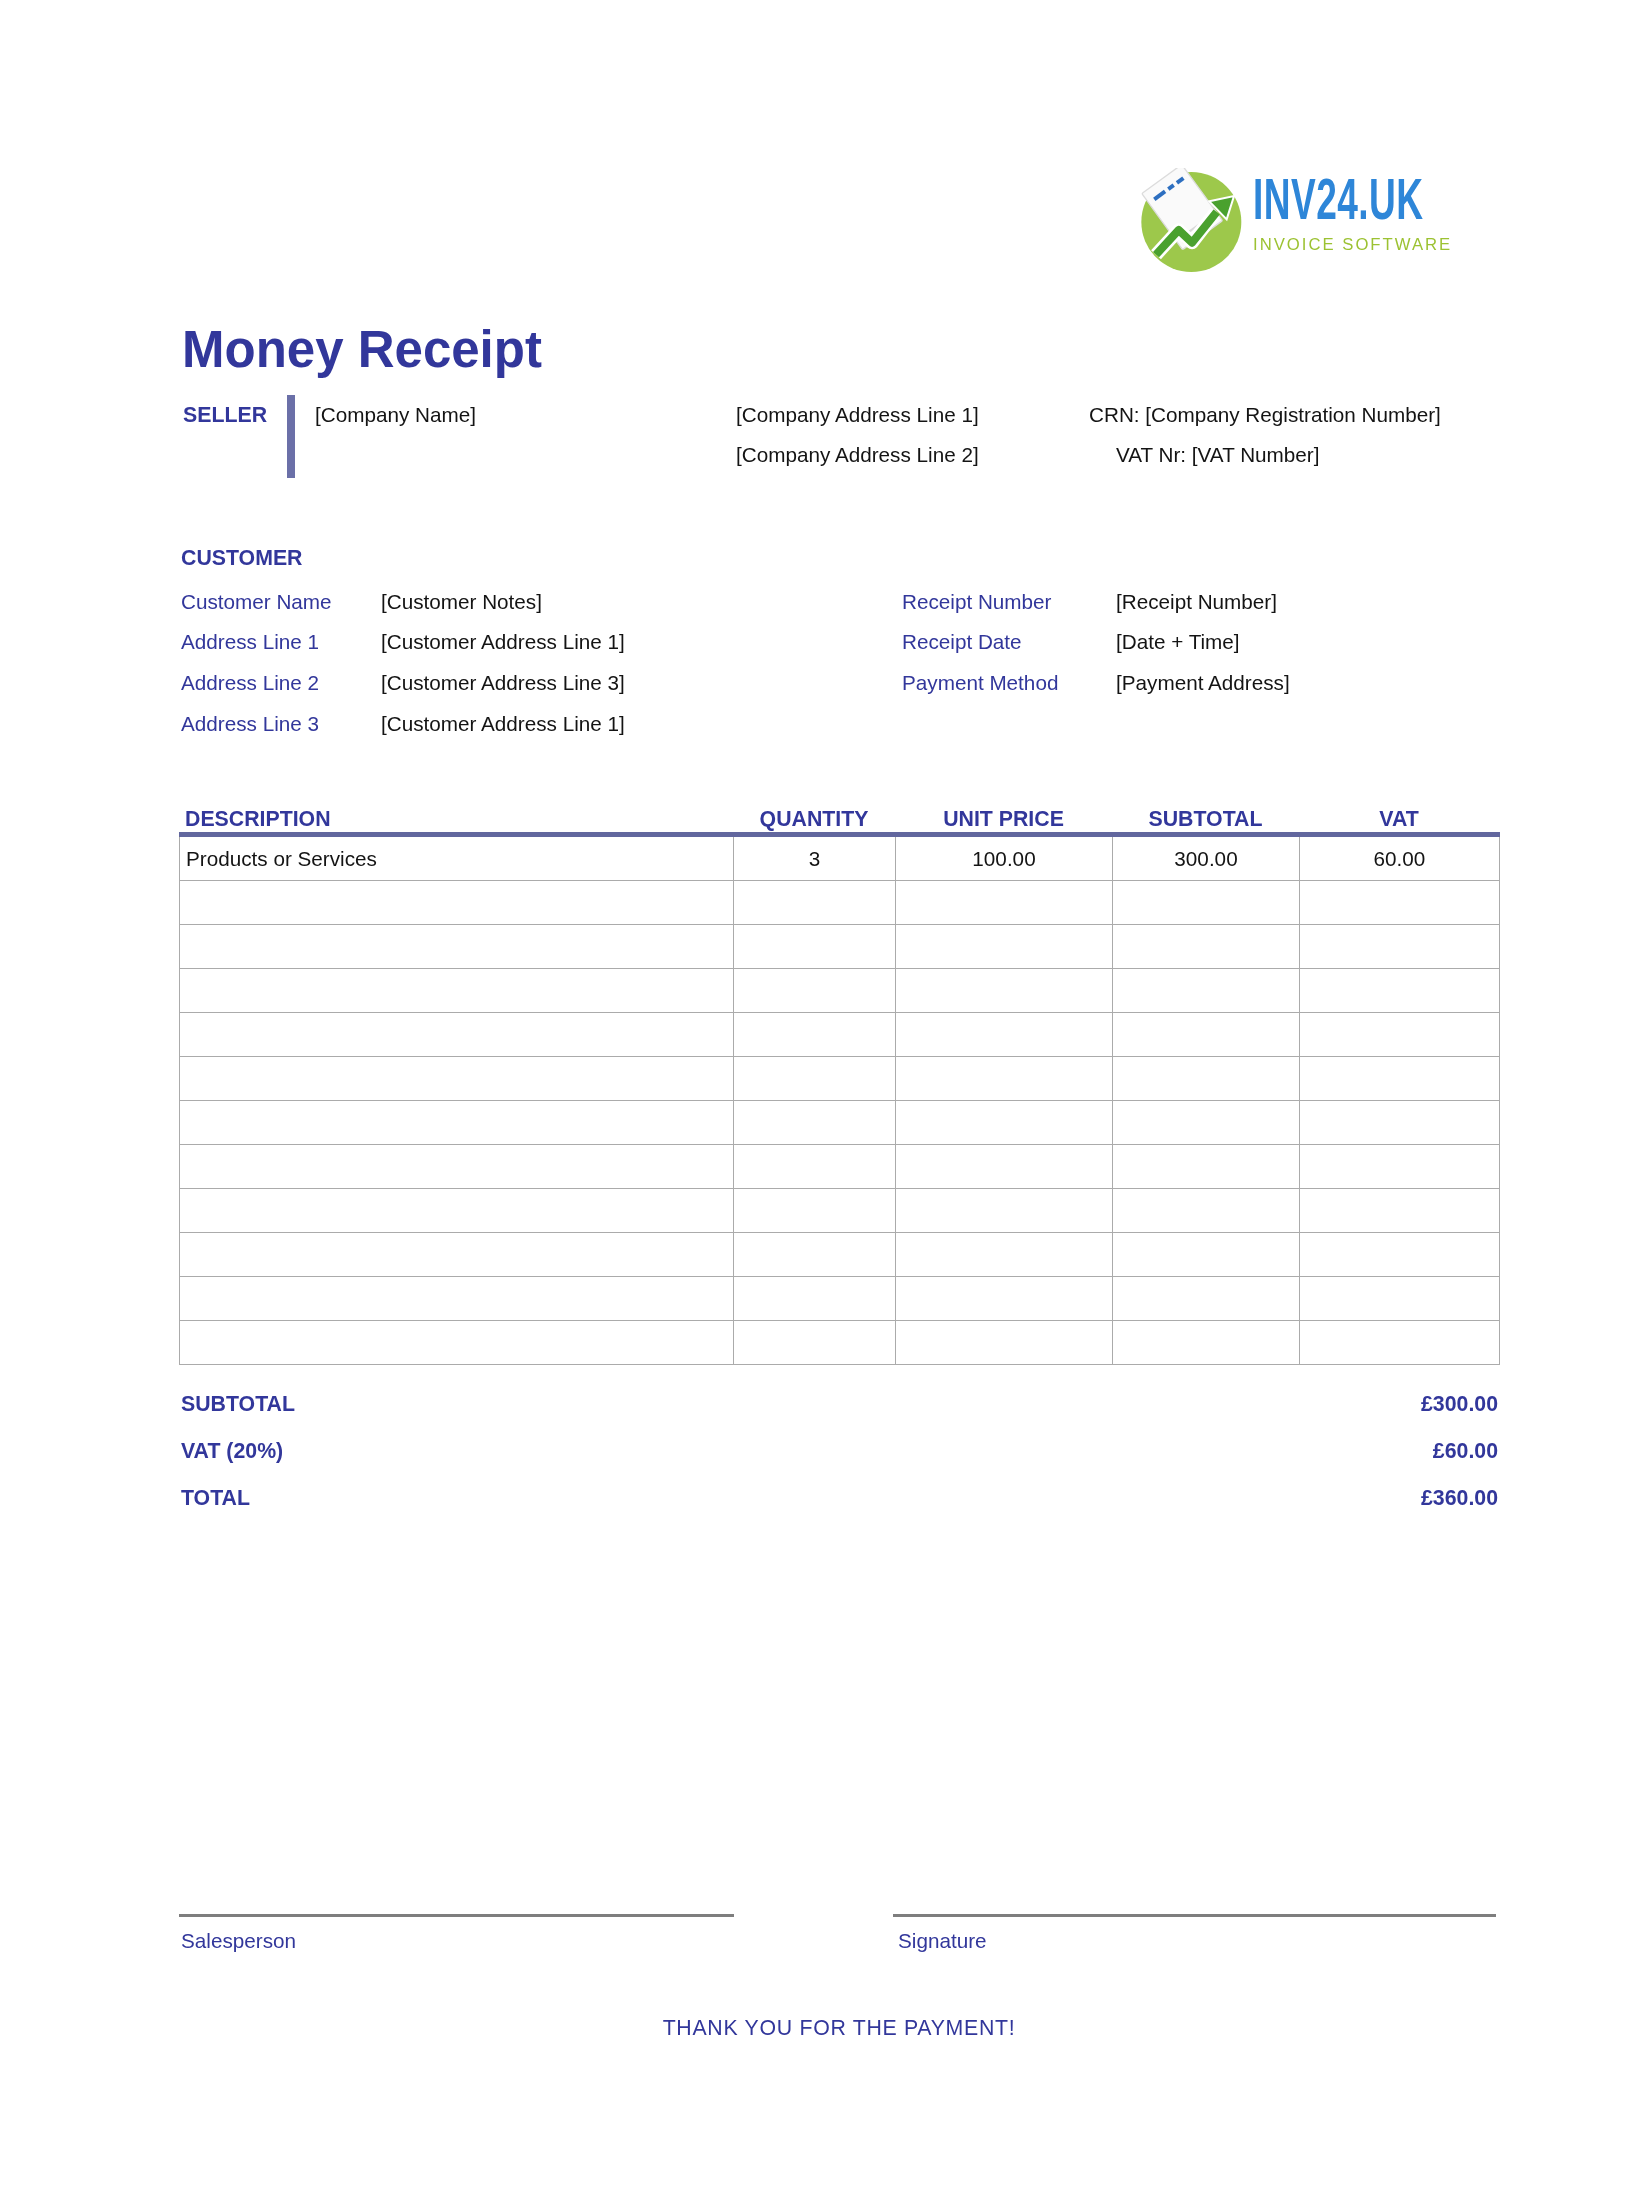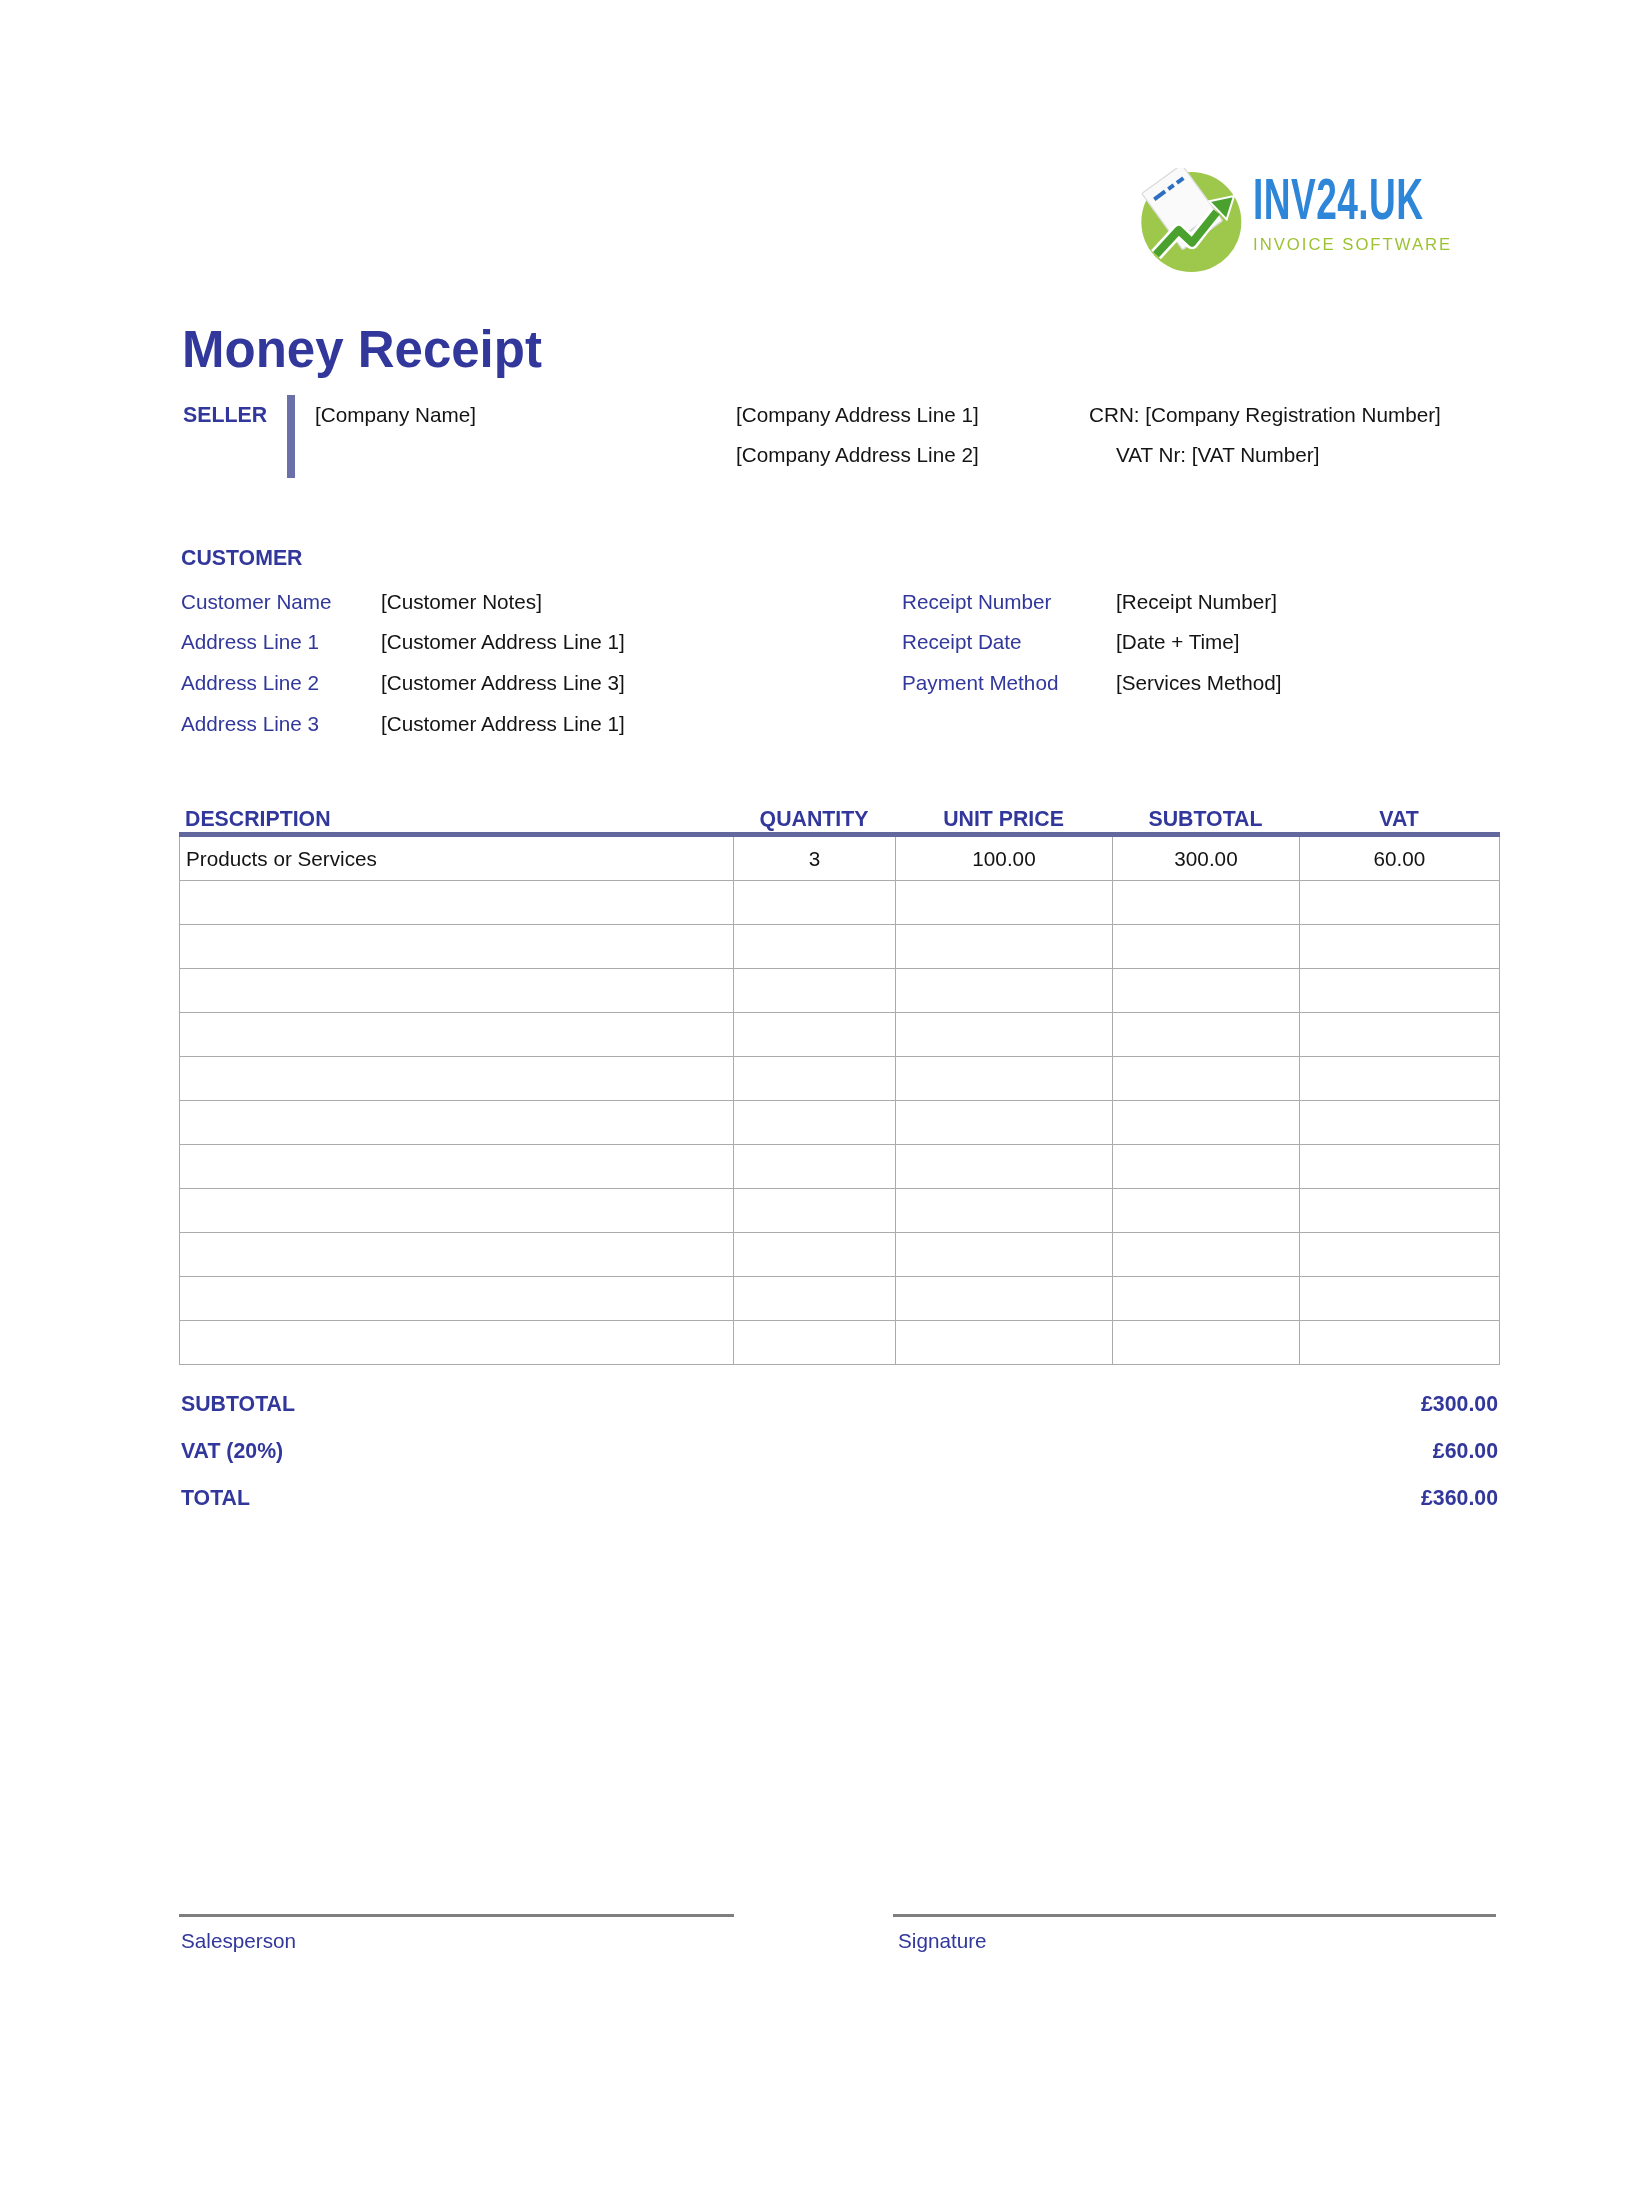--- a/index.html
+++ b/index.html
@@ -102,21 +102,21 @@
   <div class="abs lbl c-lbl row-y2">Address Line 2</div>
   <div class="abs txt c-val row-y2">[Customer Address Line 3]</div>
   <div class="abs lbl c-lbl row-y3">Address Line 3</div>
   <div class="abs txt c-val row-y3">[Customer Address Line 1]</div>
 
   <div class="abs lbl r-lbl row-y0">Receipt Number</div>
   <div class="abs txt r-val row-y0">[Receipt Number]</div>
   <div class="abs lbl r-lbl row-y1">Receipt Date</div>
   <div class="abs txt r-val row-y1">[Date + Time]</div>
   <div class="abs lbl r-lbl row-y2">Payment Method</div>
-  <div class="abs txt r-val row-y2">[Services Method]</div>
+  <div class="abs txt r-val row-y2">[Payment Address]</div>
 
   <div class="abs thead">
     <div class="h-desc">DESCRIPTION</div>
     <div class="h-qty">QUANTITY</div>
     <div class="h-unit">UNIT PRICE</div>
     <div class="h-sub">SUBTOTAL</div>
     <div class="h-vat">VAT</div>
   </div>
 
   <table class="items">
@@ -232,15 +232,16 @@
   <div class="abs tot-val tot-y1">£60.00</div>
   <div class="abs tot-lbl tot-y2">TOTAL</div>
   <div class="abs tot-val tot-y2">£360.00</div>
 
 
   <div class="abs sig-line sig-line-left"></div>
   <div class="abs sig-line sig-line-right"></div>
   <div class="abs lbl sig-lbl-left">Salesperson</div>
   <div class="abs lbl sig-lbl-right">Signature</div>
 
+  <div class="abs thankyou">THANK YOU FOR THE PAYMENT!</div>
 
 </div>
 
 
 </body></html>

